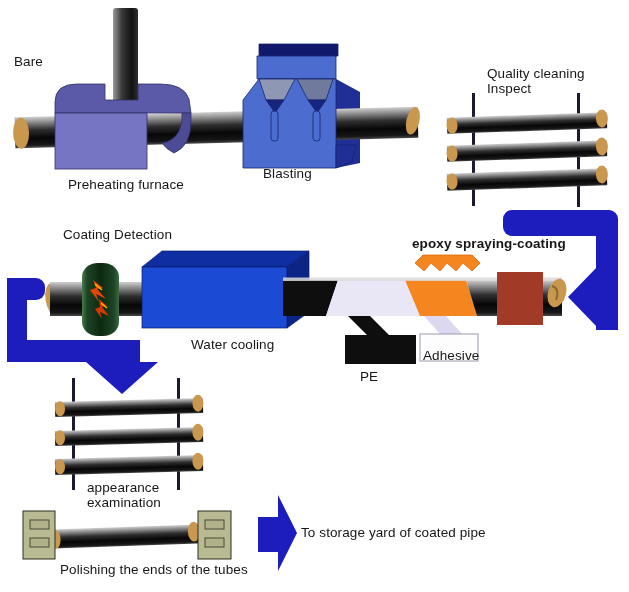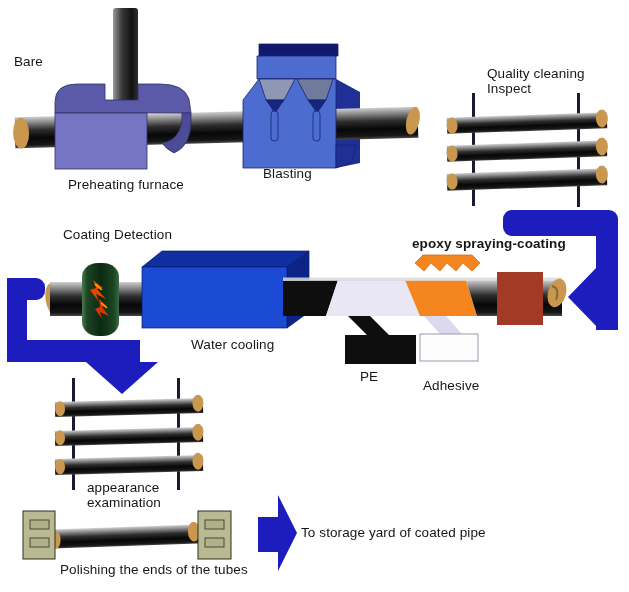--- a/index.html
+++ b/index.html
@@ -188,19 +188,19 @@
 </svg>
 
 <div class="label" style="left:14px;top:54px;">Bare</div>
 <div class="label" style="left:68px;top:177px;">Preheating furnace</div>
 <div class="label" style="left:263px;top:166px;">Blasting</div>
 <div class="label" style="left:469px;top:66px;margin-left:18px;">Quality cleaning Inspect</div>
 <div class="label" style="left:63px;top:227px;">Coating Detection</div>
 <div class="label" style="left:412px;top:236px;font-weight:bold;">epoxy spraying-coating</div>
 <div class="label" style="left:191px;top:337px;">Water cooling</div>
 <div class="label" style="left:360px;top:369px;">PE</div>
-<div class="label" style="left:423px;top:378px;">Adhesive</div>
+<div class="label" style="left:423px;top:348px;">Adhesive</div>
 <div class="label" style="left:87px;top:480px;">appearance
 examination</div>
 <div class="label" style="left:60px;top:562px;">Polishing the ends of the tubes</div>
 <div class="label" style="left:301px;top:525px;">To storage yard of coated pipe</div>
 
 </div>
 
 </body></html>

